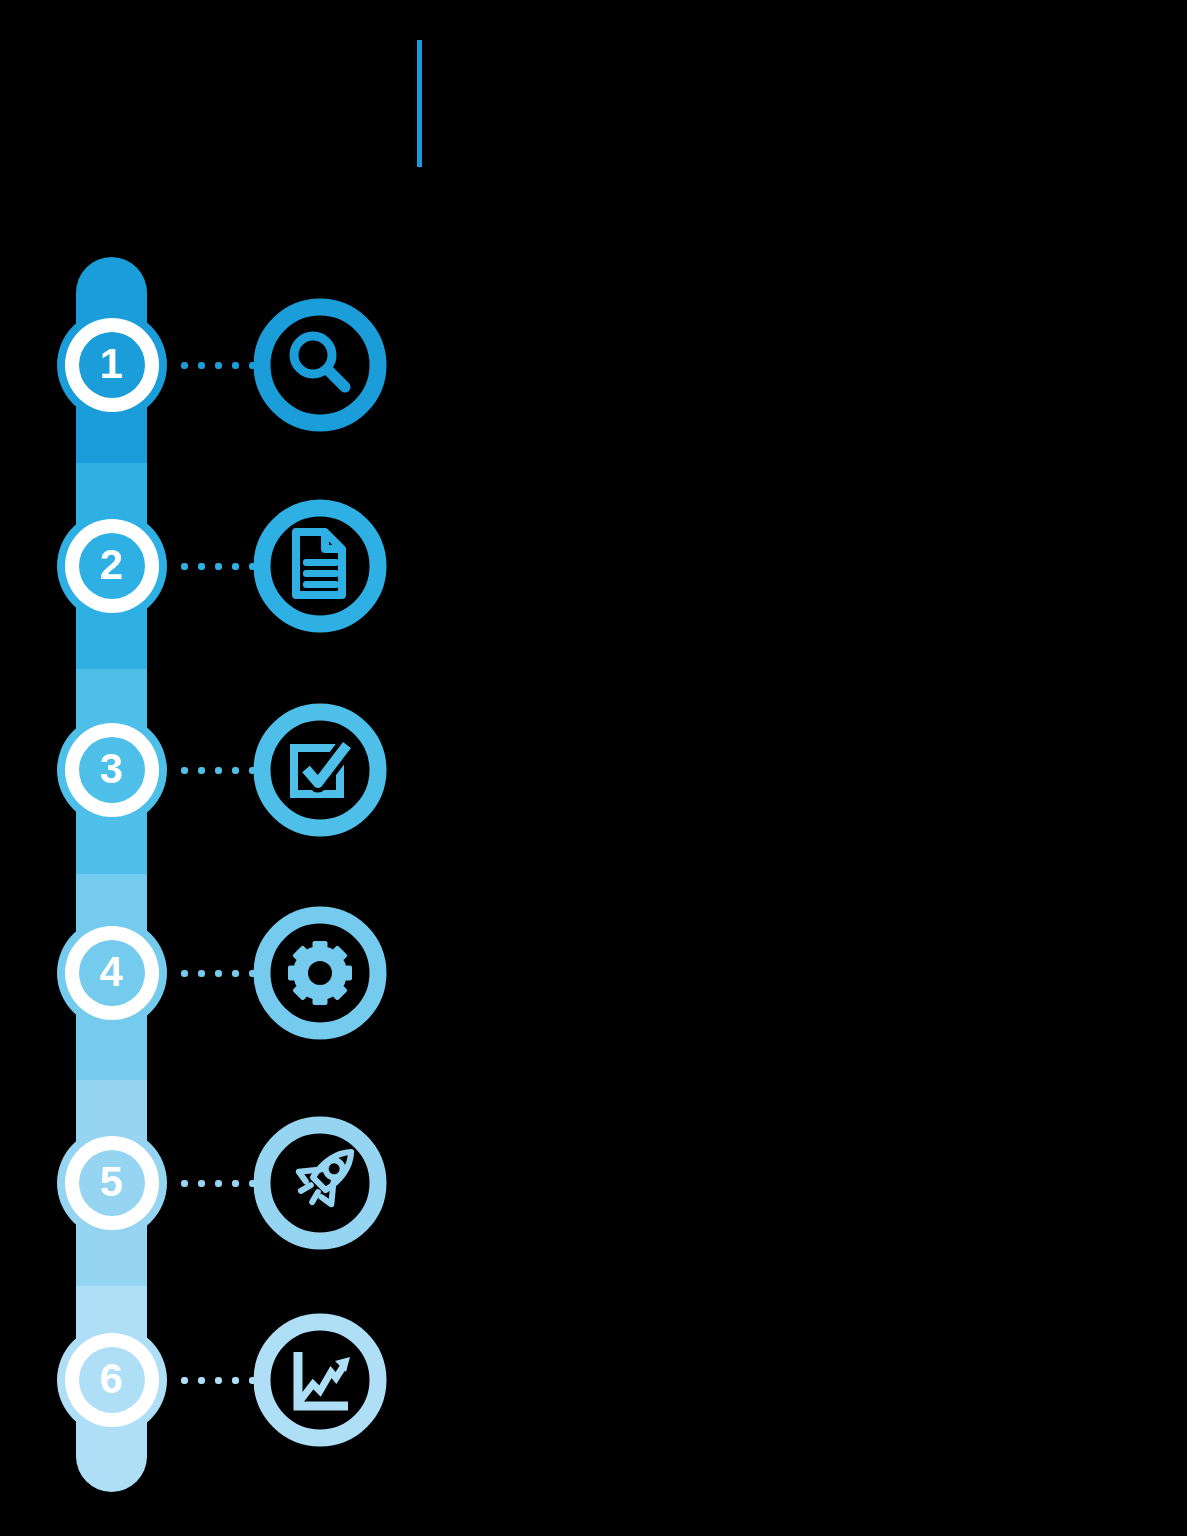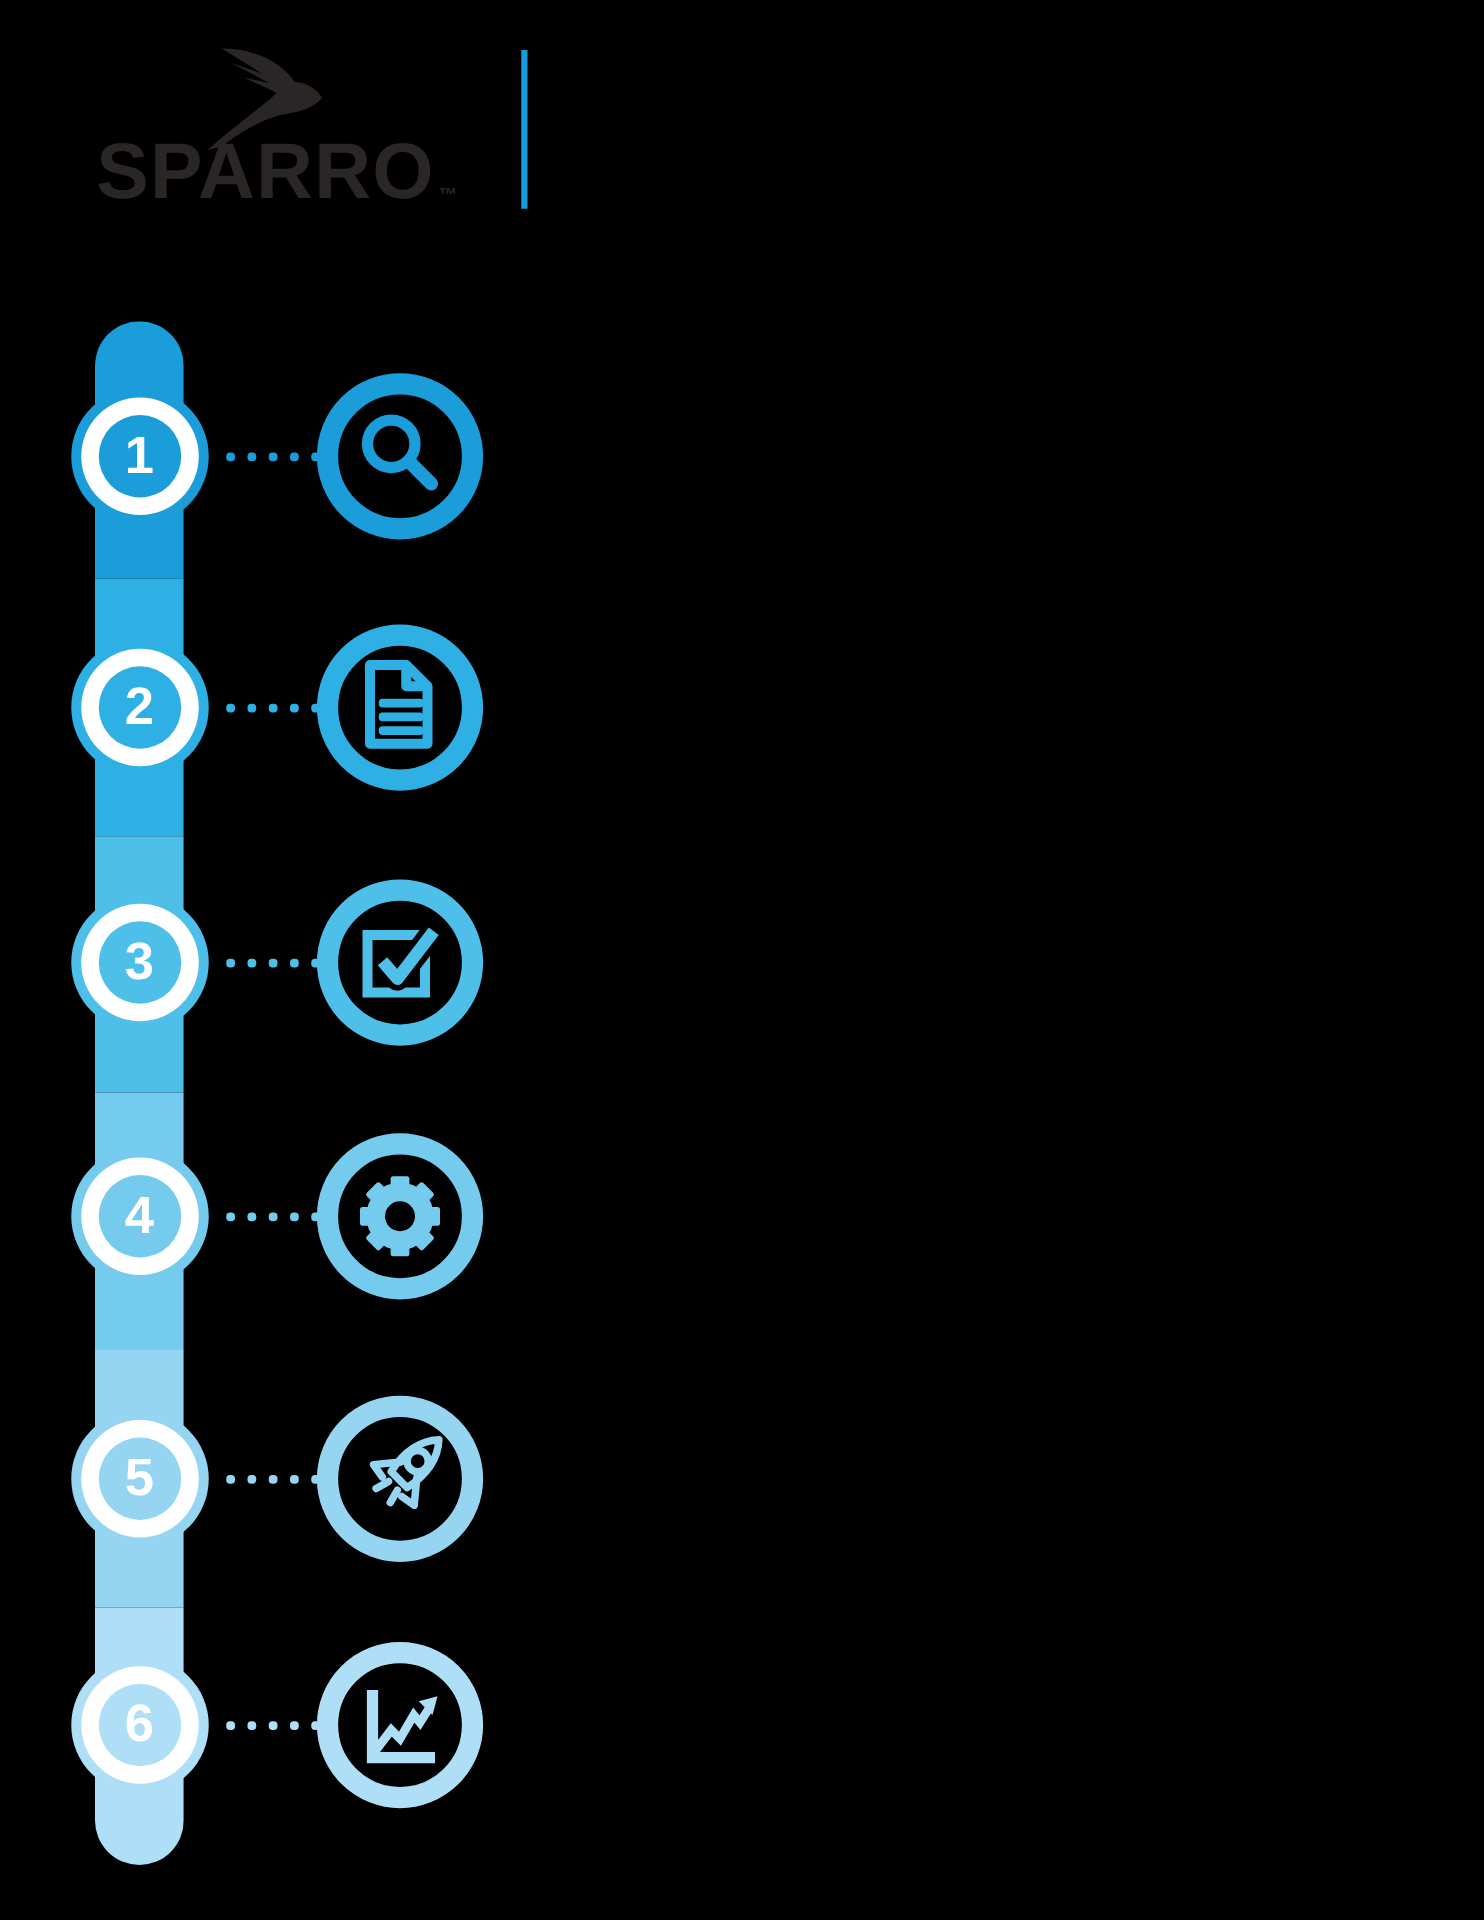--- a/index.html
+++ b/index.html
@@ -47,39 +47,20 @@
   .dots{position:absolute;display:flex;gap:10px;}
   .dots i{display:block;width:7px;height:7px;border-radius:3px;}
   .icon-wrap{position:absolute;width:140px;height:140px;}
   .icon-wrap svg{display:block;width:140px;height:140px;}
 </style>
 </head>
 <body>
 
 <div class="canvas">
 
-  <div class="logo-block">
-    <svg class="bird" viewBox="0 0 120 90" xmlns="http://www.w3.org/2000/svg">
-      <path id="bird-path" fill="#2a2627" d="
-        M112,44
-        C106,35 97,31 89,31
-        C77,13 54,3 28,3
-        L62,24
-        L36,15 L68,32
-        L46,27 L74,40
-        C64,50 46,62 16,88
-        L28,85
-        C52,66 72,59 86,57
-        C98,55 108,50 112,44 Z"></path>
-    </svg>
-    <div class="brand" style="color: rgb(42, 38, 39);">
-      <span>SPARRO</span>
-      <span class="tm">™</span>
-    </div>
-  </div>
   <div class="divider" id="divider" style="background: rgb(25, 157, 218);"></div>
 
   <div class="bar" id="bar">
       <div class="seg" style="background: rgb(27, 157, 217);"></div>
       <div class="seg" style="background: rgb(47, 176, 228);"></div>
       <div class="seg" style="background: rgb(78, 191, 233);"></div>
       <div class="seg" style="background: rgb(117, 203, 238);"></div>
       <div class="seg" style="background: rgb(150, 213, 241);"></div>
       <div class="seg" style="background: rgb(174, 223, 246);"></div>
     </div>

